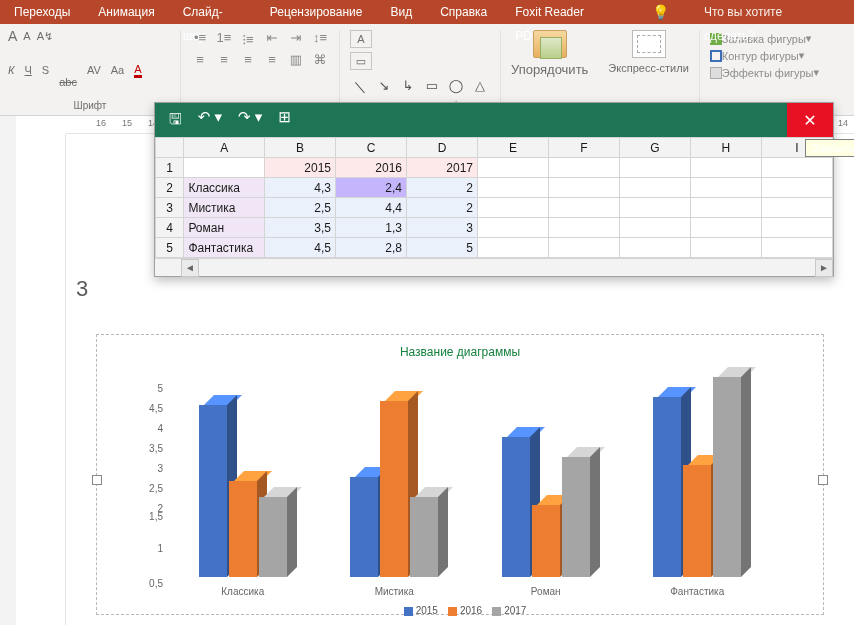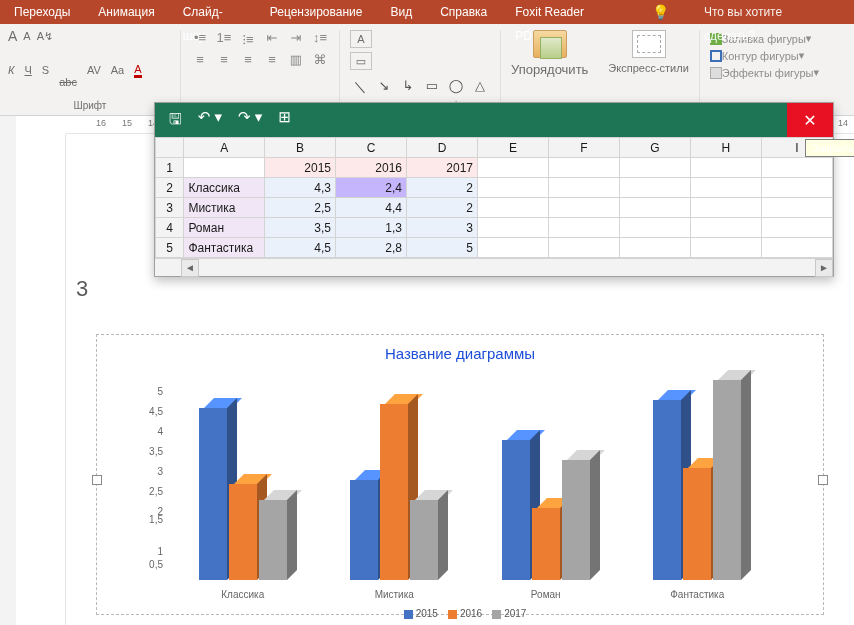--- a/index.html
+++ b/index.html
@@ -66,21 +66,21 @@
   .sheet td.label { text-align:left; }
   .colh { width:65px; }
   .scroll-row { height:18px; background:#f3f3f3; border-top:1px solid #d4d4d4; position:relative; }
   .scroll-row .left-arr,.scroll-row .right-arr{ position:absolute; top:0; height:18px; width:18px; background:#eaeaea; border:1px solid #c8c8c8; text-align:center; font-size:10px; line-height:16px; color:#666;}
   .scroll-row .left-arr{left:26px;} .scroll-row .right-arr{right:0;}
 
   
   .chart-wrap { position:absolute; left:80px; top:218px; right:30px; bottom:10px; border:1px dashed #b8b8b8; padding:10px; }
   .chart-wrap::before,.chart-wrap::after{content:"";position:absolute;width:8px;height:8px;background:#fff;border:1px solid #888;}
   .chart-wrap::before{left:-5px;top:50%;} .chart-wrap::after{right:-5px;top:50%;}
-  .chart-title { text-align:center; font-size:15px; color:#1d4ed8; }
+  .chart-title { text-align:center; font-size:12px; color:#15803d; }
   .plot { position:relative; height:220px; margin:18px 40px 0 60px; }
   .y-axis { position:absolute; left:-38px; top:0; bottom:20px; width:34px; font-size:10px; color:#666; }
   .y-tick { position:absolute; right:0; transform:translateY(50%); }
   .groups { position:absolute; left:0; right:0; bottom:20px; top:0; display:flex; }
   .group { flex:1; position:relative; display:flex; justify-content:center; align-items:flex-end; gap:2px; }
   .bar3d { width:28px; position:relative; }
   .bar3d .face { position:absolute; bottom:0; left:0; width:100%; }
   .bar3d .top { position:absolute; left:0; width:100%; height:10px; transform:skewX(-45deg) translateX(5px); transform-origin:bottom; filter:brightness(1.3); }
   .bar3d .side { position:absolute; bottom:0; right:-10px; width:10px; transform:skewY(-45deg); transform-origin:left bottom; filter:brightness(.7); }
   .c2015 { background:#4472c4; } .c2016 { background:#ed7d31; } .c2017 { background:#a5a5a5; }
@@ -198,21 +198,21 @@
     <span class="mark" style="left:82px">14</span>
     <span class="mark" style="right:6px">14</span>
   </div>
   <div class="ruler-v"></div>
   <div class="slide-num">3</div>
 
   <div class="chart-wrap">
     <div class="chart-title">Название диаграммы</div>
     <div class="plot">
       <div class="y-axis" id="yaxis">
-          <div class="y-tick" style="top: 173px; padding-left: 24px;">0,5</div>
+          <div class="y-tick" style="top: 195px; padding-left: 24px;">0,5</div>
           <div class="y-tick" style="top: 160px;">1</div>
           <div class="y-tick" style="top: 128px;">1,5</div>
           <div class="y-tick" style="top: 120px;">2</div>
           <div class="y-tick" style="top: 100px;">2,5</div>
           <div class="y-tick" style="top: 80px;">3</div>
           <div class="y-tick" style="top: 60px;">3,5</div>
           <div class="y-tick" style="top: 40px;">4</div>
           <div class="y-tick" style="top: 20px;">4,5</div>
           <div class="y-tick" style="top: 0px;">5</div>
         </div>

